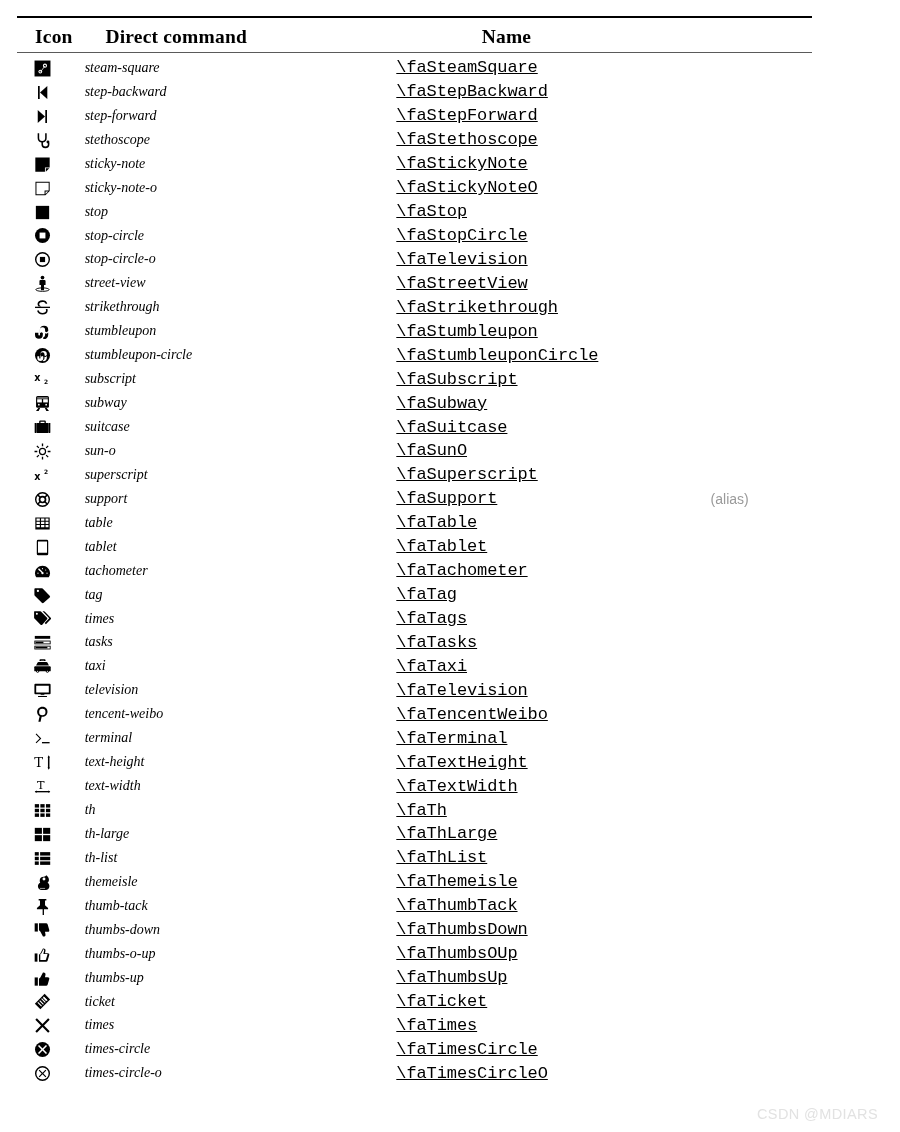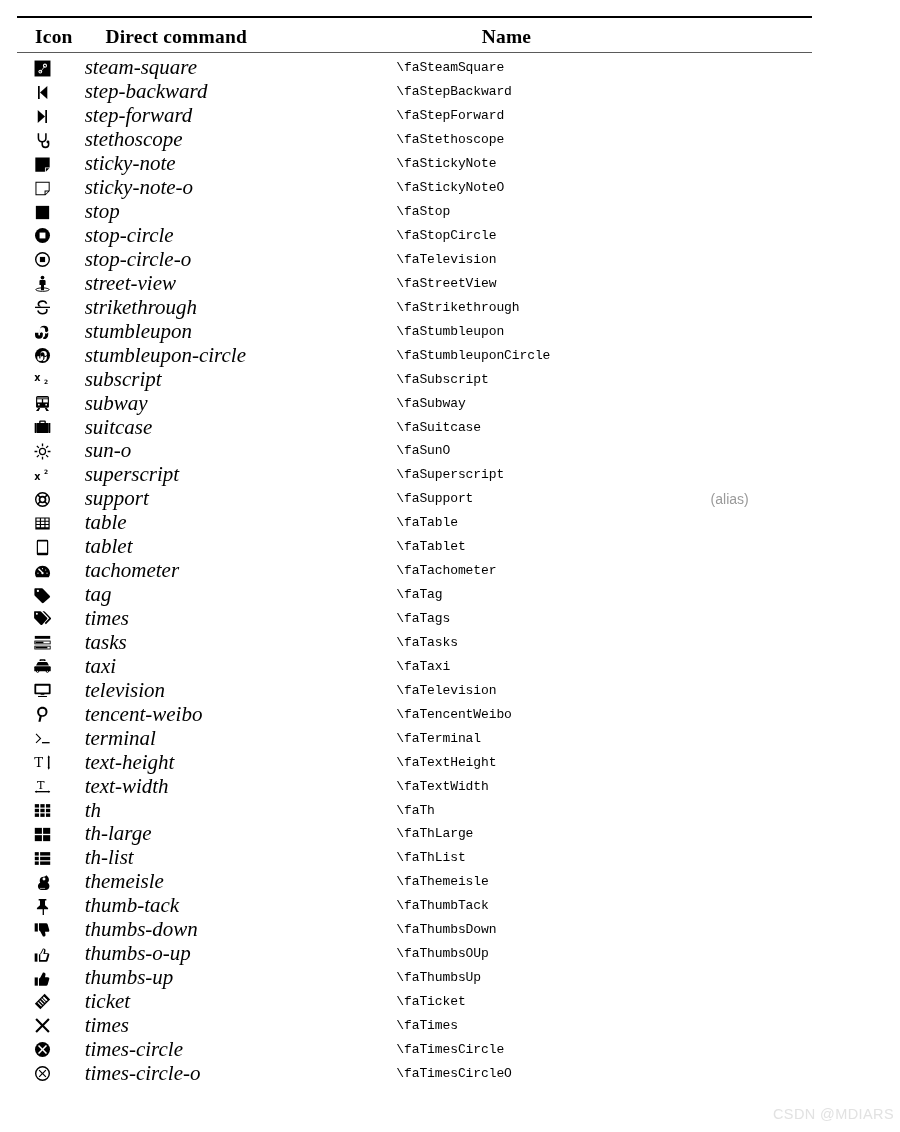--- a/index.html
+++ b/index.html
@@ -89,50 +89,51 @@
     display: inline-block;
     vertical-align: middle;
     width: 17px;
     height: 17px;
     fill: #000000;
   }
 
   .cell-name {
     width: 338px;
     font-style: italic;
-    font-size: 21px;
+    font-size: 14px;
     white-space: nowrap;
     line-height: 1;
   }
 
   .cell-cmd {
     width: 330px;
     font-family: "Liberation Mono", "DejaVu Sans Mono", monospace;
-    font-size: 13px;
+    font-size: 17px;
     letter-spacing: -0.1px;
     white-space: nowrap;
     line-height: 1;
+    text-decoration: underline;
   }
 
   .cell-note {
     width: 120px;
     font-family: "Liberation Sans", sans-serif;
     font-size: 14px;
     color: #9a9a9a;
     white-space: nowrap;
     line-height: 1;
     text-align: left;
     padding-left: 10px;
     box-sizing: border-box;
   }
 
   
   .watermark {
     position: absolute;
-    right: 6px;
+    right: 22px;
     bottom: 10px;
     font-family: "Liberation Sans", sans-serif;
     font-size: 14.5px;
     color: #e2e2e2;
     letter-spacing: 0.4px;
     white-space: nowrap;
   }
 </style>
 </head>
 <body>

